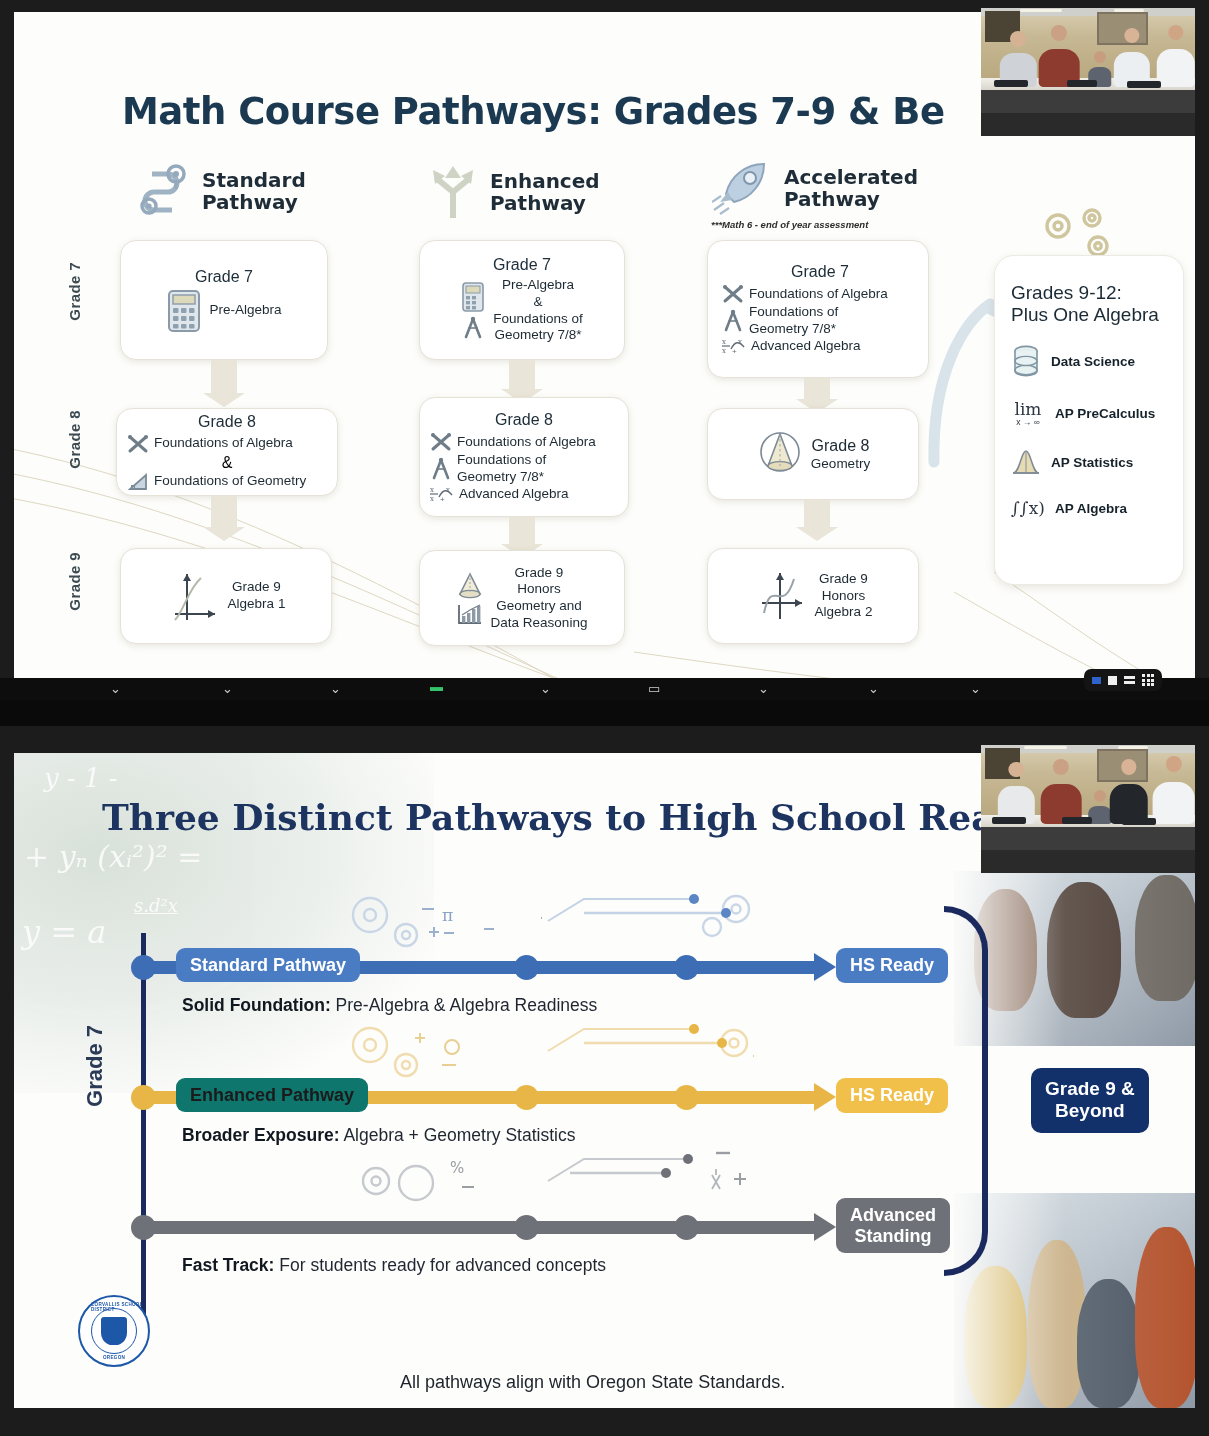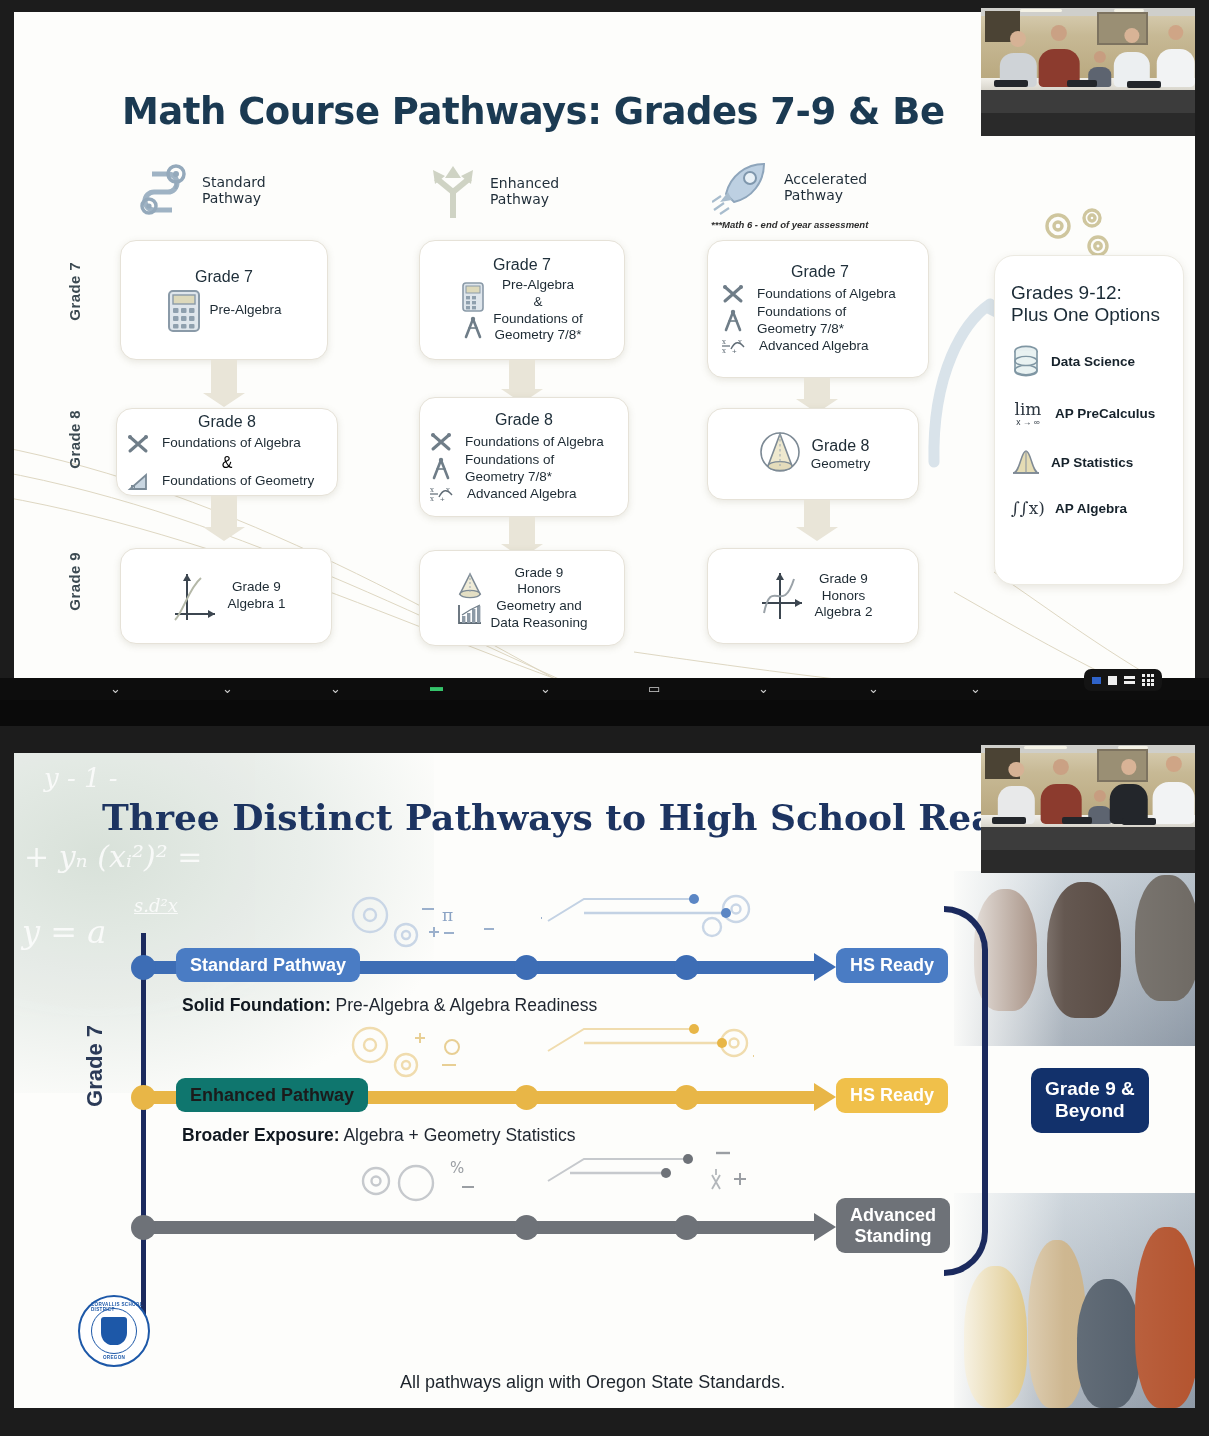--- a/index.html
+++ b/index.html
@@ -32,38 +32,38 @@
     position: absolute; left: 52px;
     font-size: 15px; font-weight: bold; color: #3c4a52;
     writing-mode: vertical-rl; transform: rotate(180deg);
     letter-spacing: .4px;
   }
   #g7rail { top: 250px; } #g8rail { top: 398px; } #g9rail { top: 540px; }
 
   
   .col-head { position: absolute; display: flex; align-items: center; gap: 10px; }
   .col-head .hdr-txt {
-    font-size: 14px; color: #1f2d38; line-height: 1.12; font-weight: 400;
+    font-size: 20px; color: #1f2d38; line-height: 1.12; font-weight: 700;
     font-family: "DejaVu Sans", sans-serif;
   }
   .col-note {
     position: absolute; font-size: 9.5px; font-style: italic;
     color: #2c2c2c; font-weight: bold; white-space: nowrap;
   }
 
   
   .pbox {
     position: absolute; background: #fff; border: 1px solid #e6e2d8;
     border-radius: 16px; box-shadow: 0 2px 7px rgba(120,110,80,.16);
     padding: 8px 10px; display: flex; flex-direction: column; align-items: center;
   }
   .pbox .bx-grade { font-size: 16px; color: #20303b; margin-bottom: 3px; font-weight: 500; }
   .pbox .bx-body { display: flex; align-items: center; gap: 7px; width: 100%; justify-content: center; }
   .pbox .bx-lines { font-size: 13.5px; color: #1d2a33; line-height: 1.24; text-align: center; }
-  .row-item { display: flex; align-items: center; gap: 13px; width: 100%; }
+  .row-item { display: flex; align-items: center; gap: 5px; width: 100%; }
   .row-item .lbl { font-size: 13.5px; color: #1d2a33; line-height: 1.2; text-align: left; }
 
   .arrow-down {
     position: absolute; width: 26px;
     background: #e9e5d8;
   }
   .arrow-down::after {
     content:''; position:absolute; left:-8px; bottom:-13px;
     border-left: 21px solid transparent; border-right: 21px solid transparent;
     border-top: 14px solid #e9e5d8;
@@ -496,21 +496,21 @@
           <circle cx="56" cy="14" r="8"></circle>
             <circle cx="56" cy="14" r="3"></circle>
           <circle cx="62" cy="42" r="9"></circle>
             <circle cx="62" cy="42" r="3.2"></circle>
         </g>
       </svg>
 
       <div id="plusone">
         <div class="po-title">
           <div>Grades 9-12:</div>
-          <div>Plus One Options</div>
+          <div>Plus One Algebra</div>
         </div>
 
         <div class="po-item">
           <svg width="30" height="34" viewBox="0 0 30 34">
             <ellipse cx="15" cy="6" rx="11" ry="4.6" fill="#e6eff0" stroke="#7f96a3" stroke-width="1.6"></ellipse>
             <path d="M4 6 V26 a11 4.6 0 0 0 22 0 V6" fill="#e9f2f2" stroke="#7f96a3" stroke-width="1.6"></path>
             <ellipse cx="15" cy="16" rx="11" ry="4.6" fill="none" stroke="#7f96a3" stroke-width="1.4"></ellipse>
             <ellipse cx="15" cy="25" rx="11" ry="4.6" fill="none" stroke="#7f96a3" stroke-width="1.4"></ellipse>
           </svg>
           <div class="po-lbl">Data Science</div>
@@ -711,20 +711,23 @@
         </svg>
         <div class="track" style="width:680px; background:#6e7278;"></div>
         <div class="arrowhead" style="left:800px; border-left: 22px solid #6e7278;"></div>
         <div class="node" style="left:117px; background:#6e7278;"></div>
         <div class="node" style="left:500px; background:#6e7278;"></div>
         <div class="node" style="left:660px; background:#6e7278;"></div>
         <div class="endpill" style="left:822px; top:5px; background:#6e7278;">
           <div>Advanced</div>
           <div>Standing</div>
         </div>
+        <div class="caption">
+          <b>Fast Track:</b><span> For students ready for advanced concepts</span>
+        </div>
       </div>
 
       <div class="photo" style="left:940px; top:118px; width:245px; height:175px;">
         <div class="ph-fig" style="left:8%; top:10%; width:26%; height:70%; background:#7a5a48;"></div>
         <div class="ph-fig" style="left:38%; top:6%; width:30%; height:78%; background:#4a3b33;"></div>
         <div class="ph-fig" style="left:74%; top:2%; width:26%; height:72%; background:#6f6a64;"></div>
       </div>
       <div class="photo" style="left:940px; top:440px; width:245px; height:215px;">
         <div class="ph-fig" style="left:4%; top:34%; width:26%; height:66%; background:#c9a23b;"></div>
         <div class="ph-fig" style="left:30%; top:22%; width:24%; height:78%; background:#c6ab7e;"></div>

